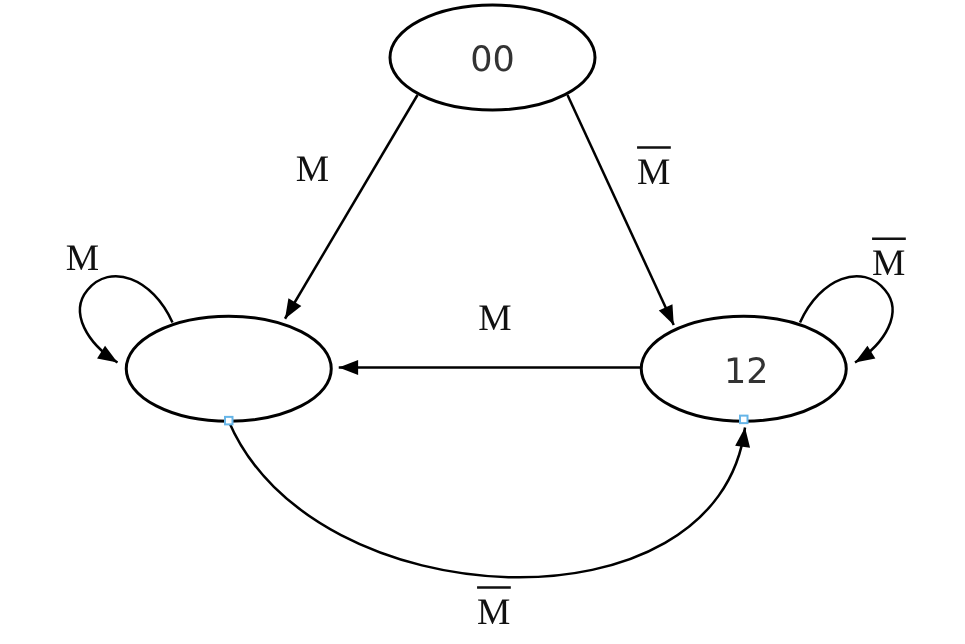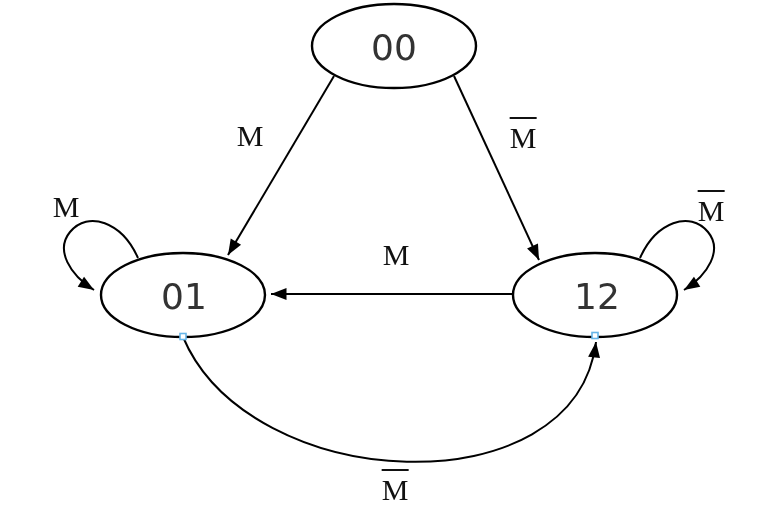--- a/index.html
+++ b/index.html
@@ -32,21 +32,21 @@
   }
   .conn-point {
     fill: #ffffff;
     stroke: #66b5e8;
     stroke-width: 1.6;
   }
   .state-label {
     position: absolute;
     transform: translate(-50%, -50%);
     font-family: "DejaVu Sans", sans-serif;
-    font-size: 36px;
+    font-size: 28px;
     color: #333333;
     white-space: nowrap;
     line-height: 1;
   }
   .edge-label {
     position: absolute;
     transform: translate(-50%, -50%);
     font-family: "Liberation Serif", serif;
     font-size: 30px;
     color: #111111;
@@ -85,23 +85,20 @@
     <ellipse class="state-shape" cx="183" cy="295" rx="82" ry="42"></ellipse>
     <ellipse class="state-shape" cx="595" cy="295" rx="82" ry="42"></ellipse>
 
     <rect class="conn-point" x="180" y="333.5" width="6" height="6"></rect>
     <rect class="conn-point" x="592" y="332.5" width="6" height="6"></rect>
   </svg>
 
   <div class="state-label" style="left:394px; top:48px">
     <span>00</span>
   </div>
-  <div class="state-label" style="left:184px; top:297px">
-    <span>01</span>
-  </div>
   <div class="state-label" style="left:597px; top:297px">
     <span>12</span>
   </div>
 
   <div class="edge-label" style="left:250px; top:136px">
     <span>M</span>
   </div>
   <div class="edge-label" style="left:523px; top:135px">
     <span class="neg">M</span>
   </div>

